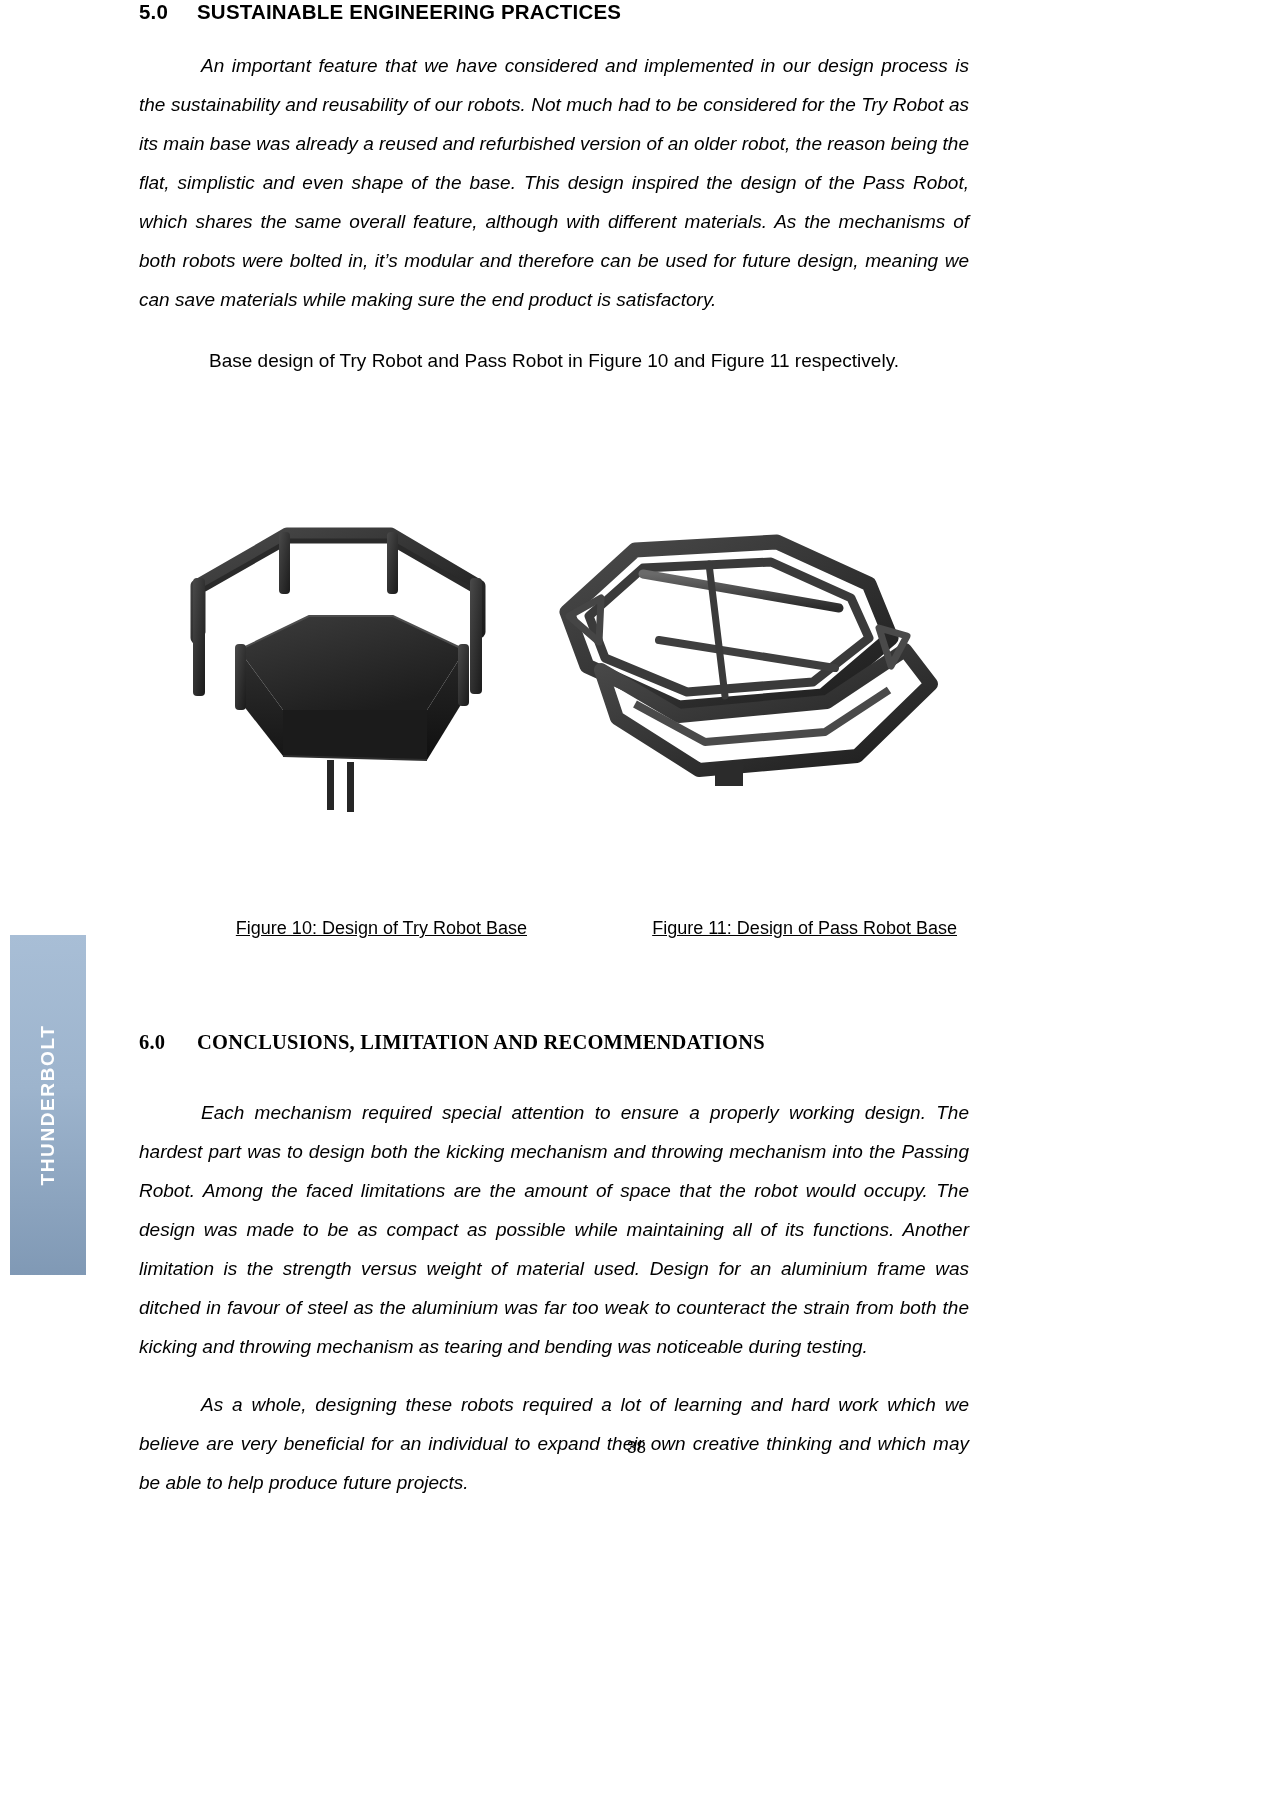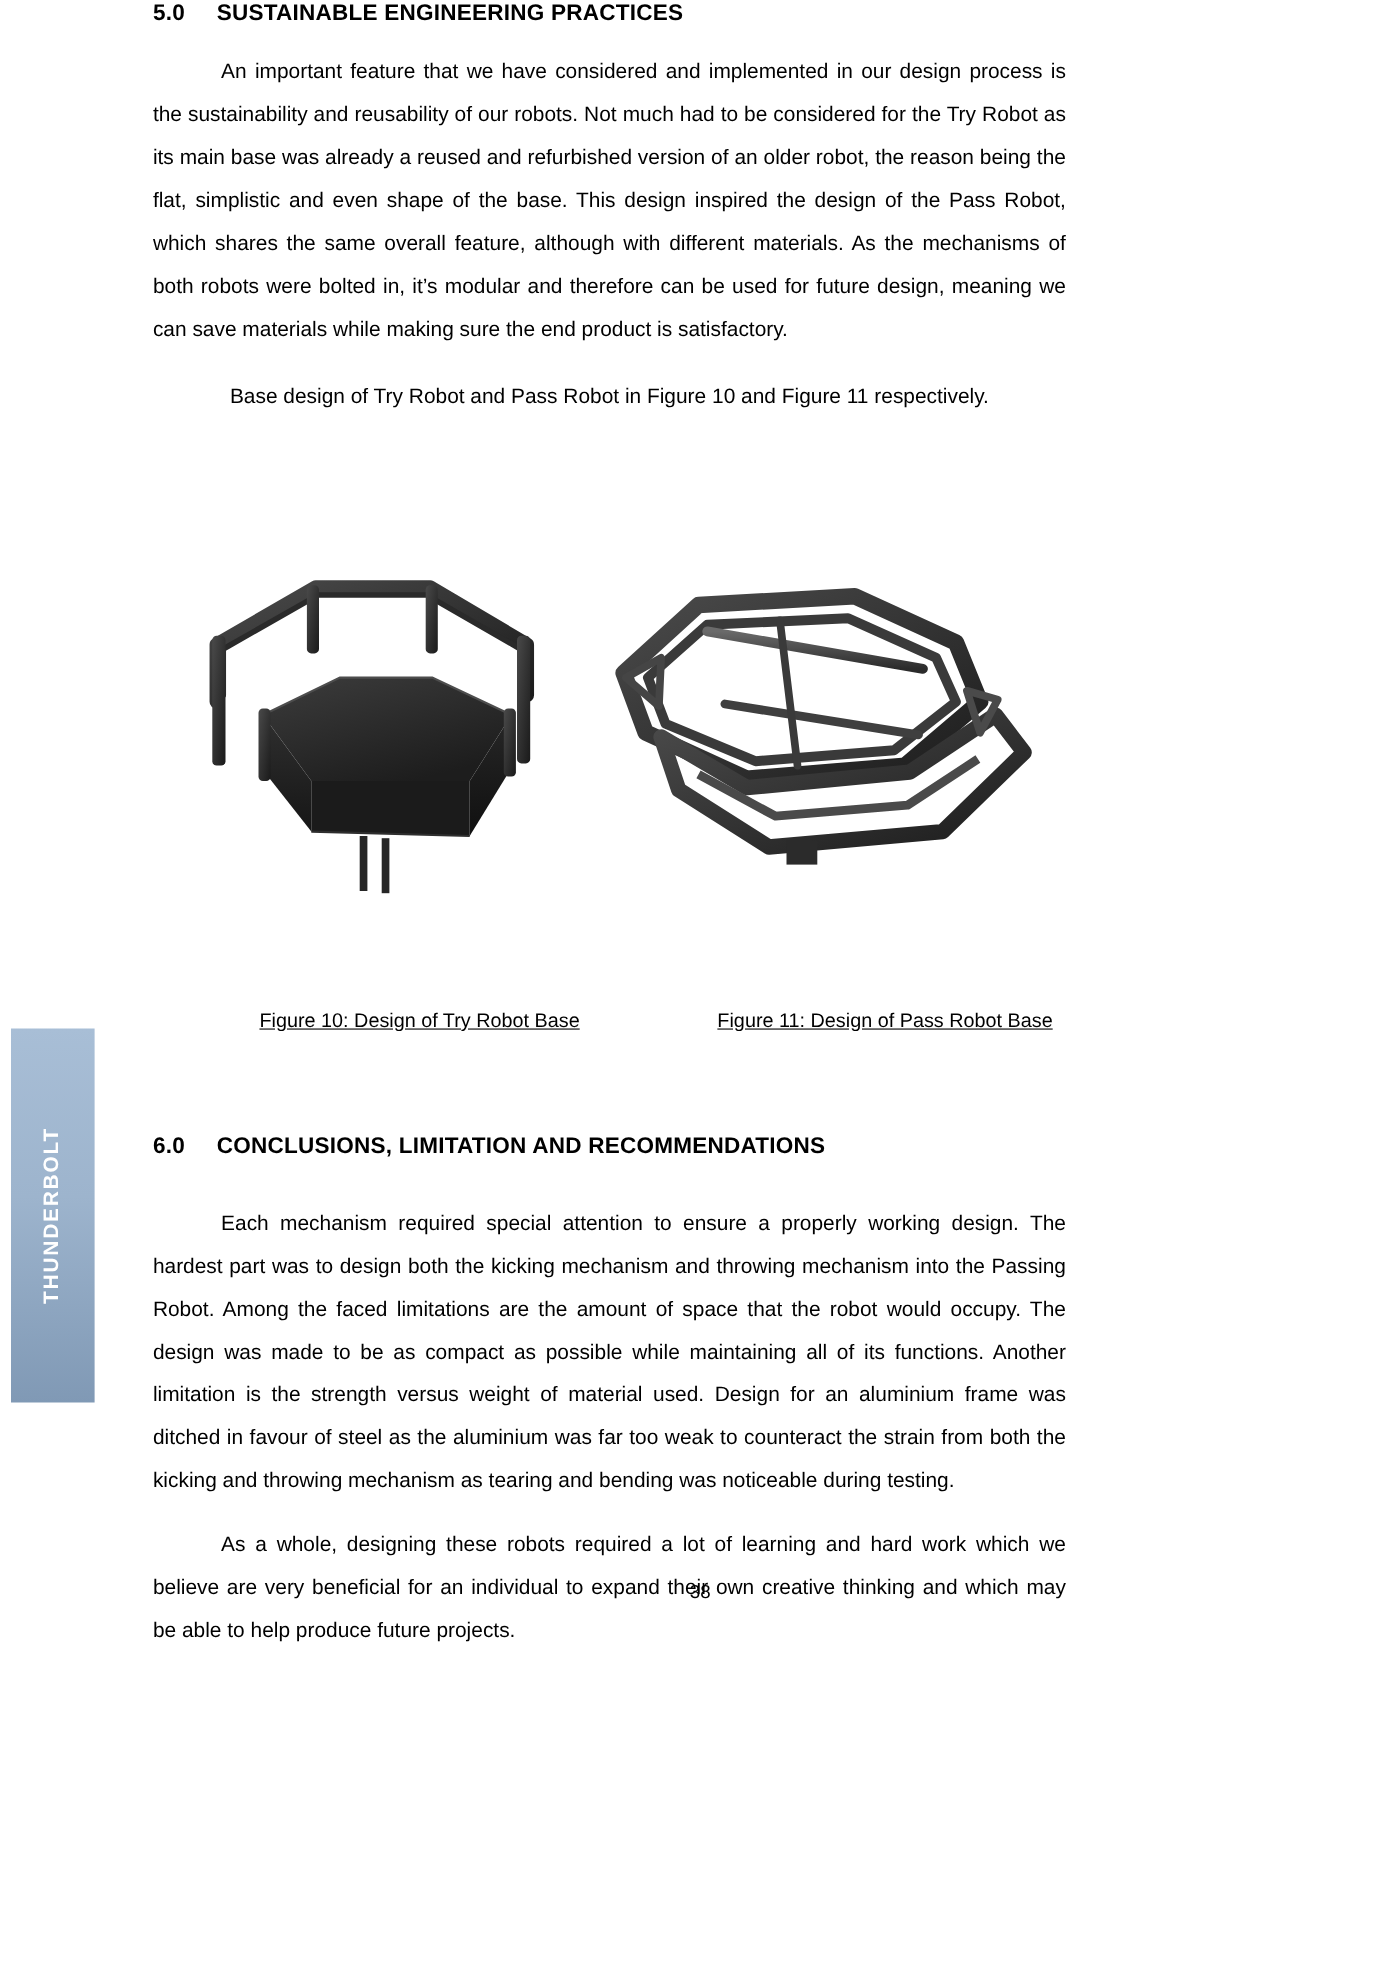--- a/index.html
+++ b/index.html
@@ -69,21 +69,21 @@
     flex: 0 0 58px;
   }
   .heading .ttl { flex: 1 1 auto; }
 
   .body-para {
     font-size: 19px;
     line-height: 39px;
     text-align: justify;
     text-justify: inter-word;
   }
-  .body-para.indent { text-indent: 62px; }
+  .body-para.indent { text-indent: 62px; font-style: italic; }
   .body-para.plain { text-align: center; }
 
   .h5-block { }
   .p1 { margin-top: 21px; }
   .p-base { margin-top: 22px; }
 
   
   .figures {
     position: absolute;
     left: 139px;
@@ -113,20 +113,21 @@
     text-decoration: underline;
   }
   .cap-try { left: 18px; width: 370px; }
   .cap-pass { left: 398px; width: 420px; }
 
   .h6-block {
     position: absolute;
     left: 139px;
     top: 1030px;
     width: 830px;
+    font-family: Liberation Serif, serif;
   }
   .sec6-body {
     position: absolute;
     left: 139px;
     top: 1074px;
     width: 830px;
   }
   .p-last { margin-top: 6px; }
 
   .page-number {

